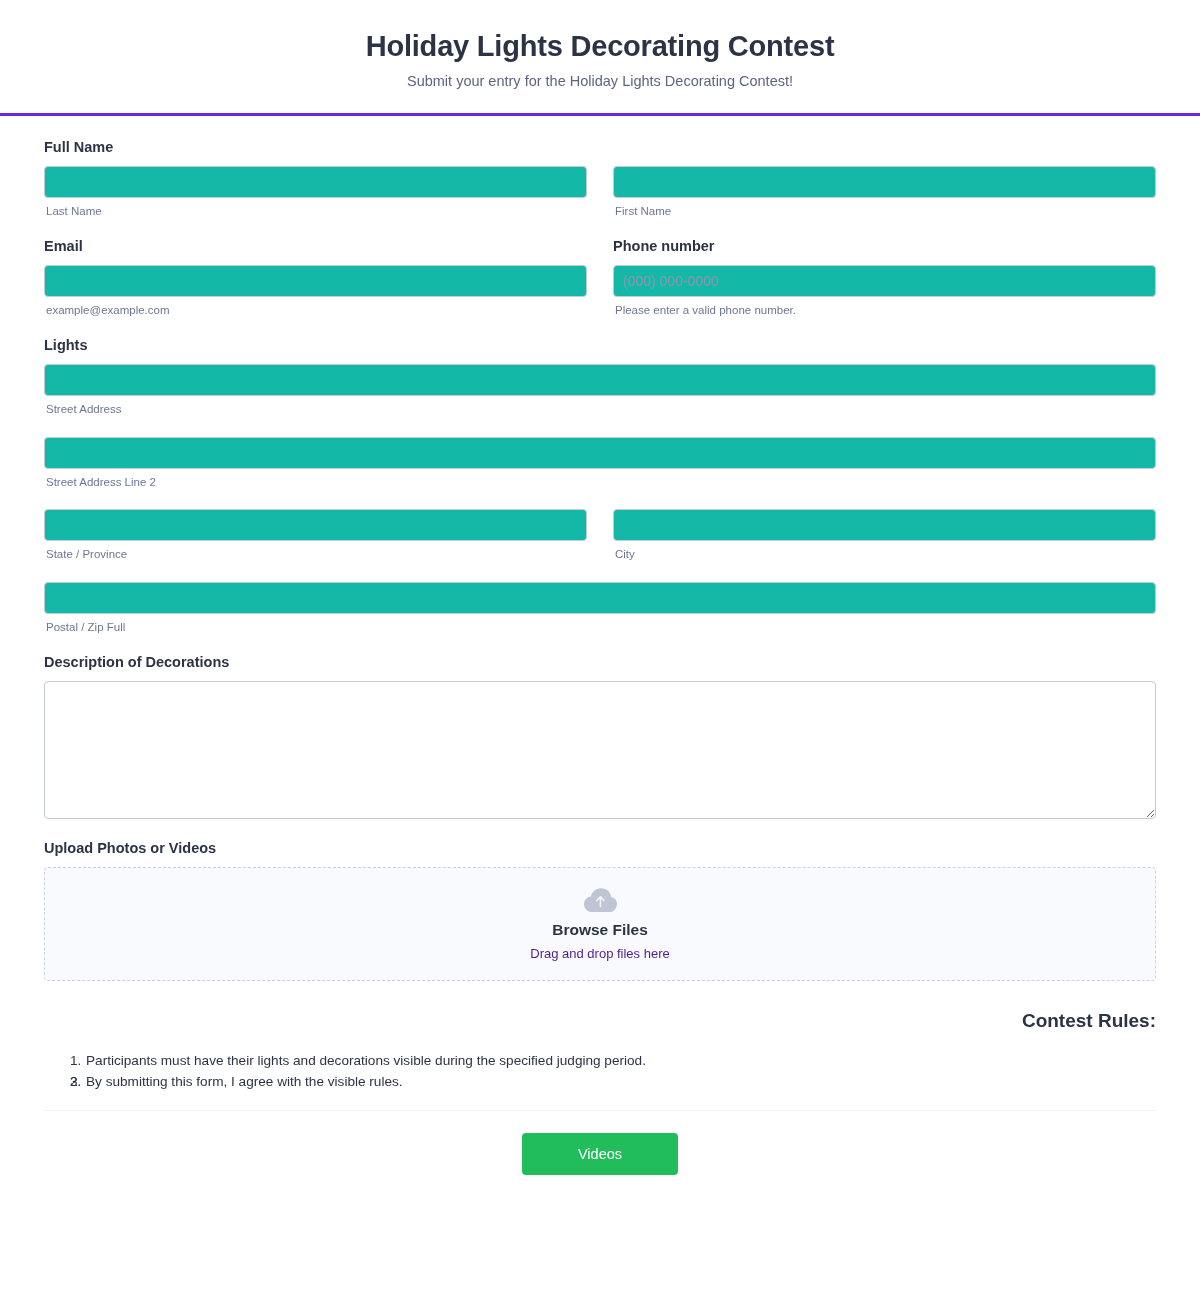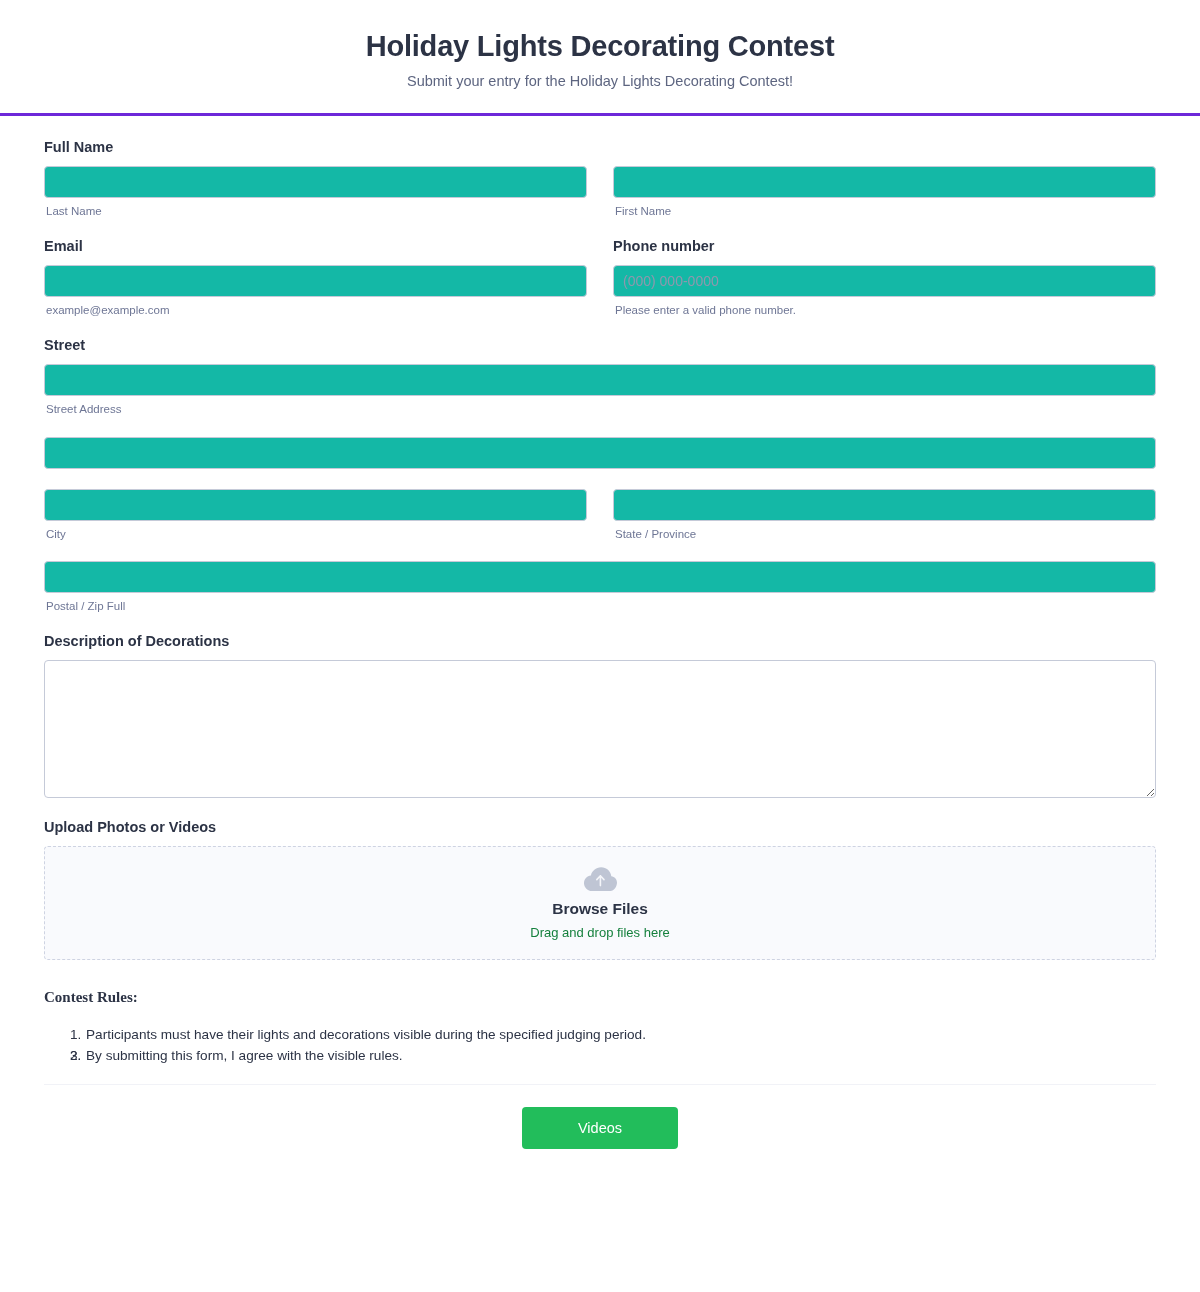--- a/index.html
+++ b/index.html
@@ -132,37 +132,36 @@
   }
   .upload-title {
     font-size: 15.5px;
     font-weight: bold;
     color: #2c3345;
     line-height: 1.2;
     margin-bottom: 6px;
   }
   .upload-hint {
     font-size: 13px;
-    color: #15803d;
+    color: #4c1d95;
     line-height: 1.2;
   }
 
   
   .rules-block {
     margin-top: 28px;
     padding-bottom: 18px;
   }
   .rules-heading {
-    font-size: 15px;
+    font-size: 19px;
     font-weight: bold;
     color: #2c3345;
-    text-align: left;
+    text-align: right;
     margin: 0 0 16px 0;
     line-height: 1.3;
-    font-family: Liberation Serif, serif;
   }
   .rules-list {
     margin: 0;
     padding: 0 0 0 26px;
     list-style: none;
   }
   .rules-list li {
     font-size: 13.6px;
     color: #2c3345;
     line-height: 1.55;
@@ -233,43 +232,44 @@
       <div class="col">
         <label class="field-label">Phone number</label>
         <input class="text-input" type="text" placeholder="(000) 000-0000" style="">
         <span class="sub-label">Please enter a valid phone number.</span>
       </div>
     </div>
 
     <div class="spacer-sm"></div>
 
     <div class="field-group">
-      <label class="field-label">Street</label>
+      <label class="field-label">Lights</label>
 
       <div class="col-full">
         <input class="text-input" type="text" placeholder="" style="">
         <span class="sub-label">Street Address</span>
       </div>
 
       <div class="spacer-md"></div>
 
       <div class="col-full">
         <input class="text-input" type="text" placeholder="" style="">
+        <span class="sub-label">Street Address Line 2</span>
       </div>
 
       <div class="spacer-md"></div>
 
       <div class="row">
         <div class="col">
           <input class="text-input" type="text" placeholder="" style="">
-          <span class="sub-label">City</span>
+          <span class="sub-label">State / Province</span>
         </div>
         <div class="col">
           <input class="text-input" type="text" placeholder="" style="">
-          <span class="sub-label">State / Province</span>
+          <span class="sub-label">City</span>
         </div>
       </div>
 
       <div class="spacer-md"></div>
 
       <div class="col-full">
         <input class="text-input" type="text" placeholder="" style="">
         <span class="sub-label">Postal / Zip Full</span>
       </div>
     </div>

